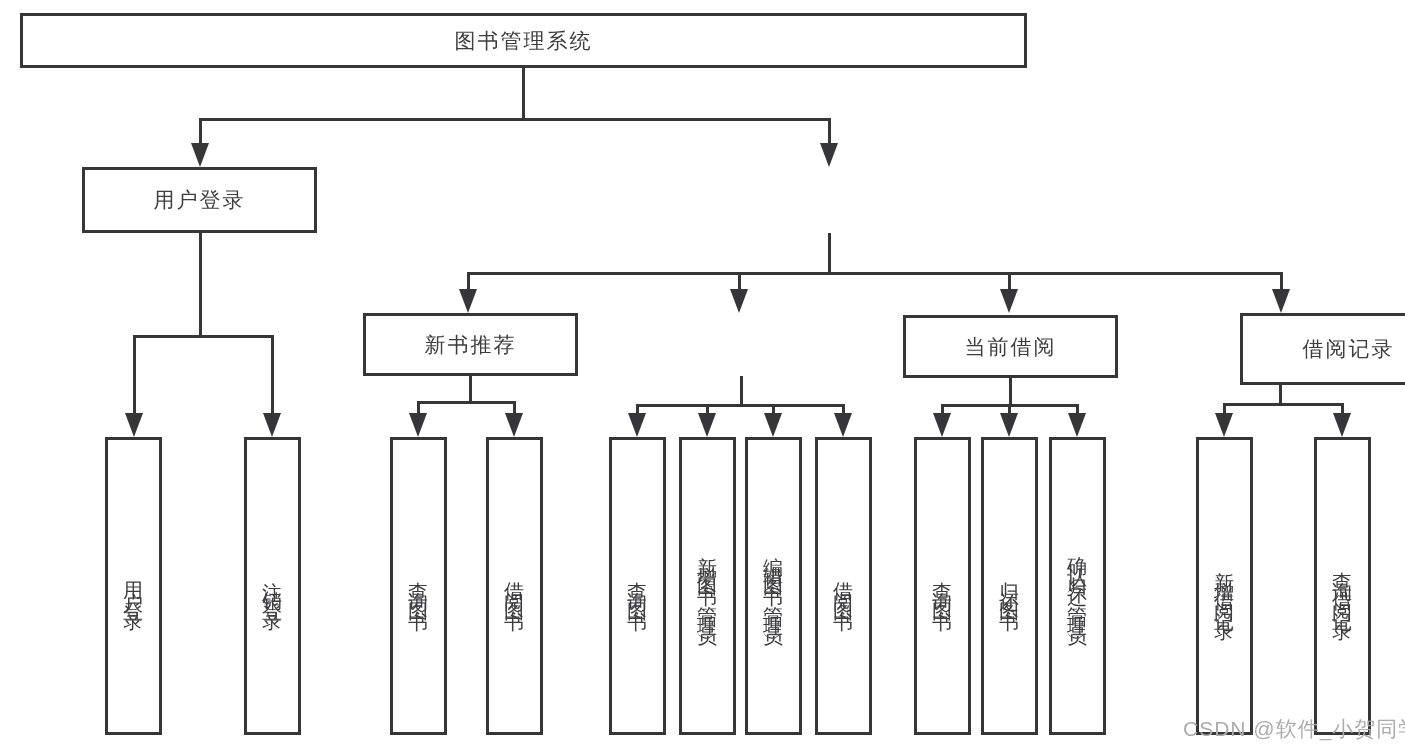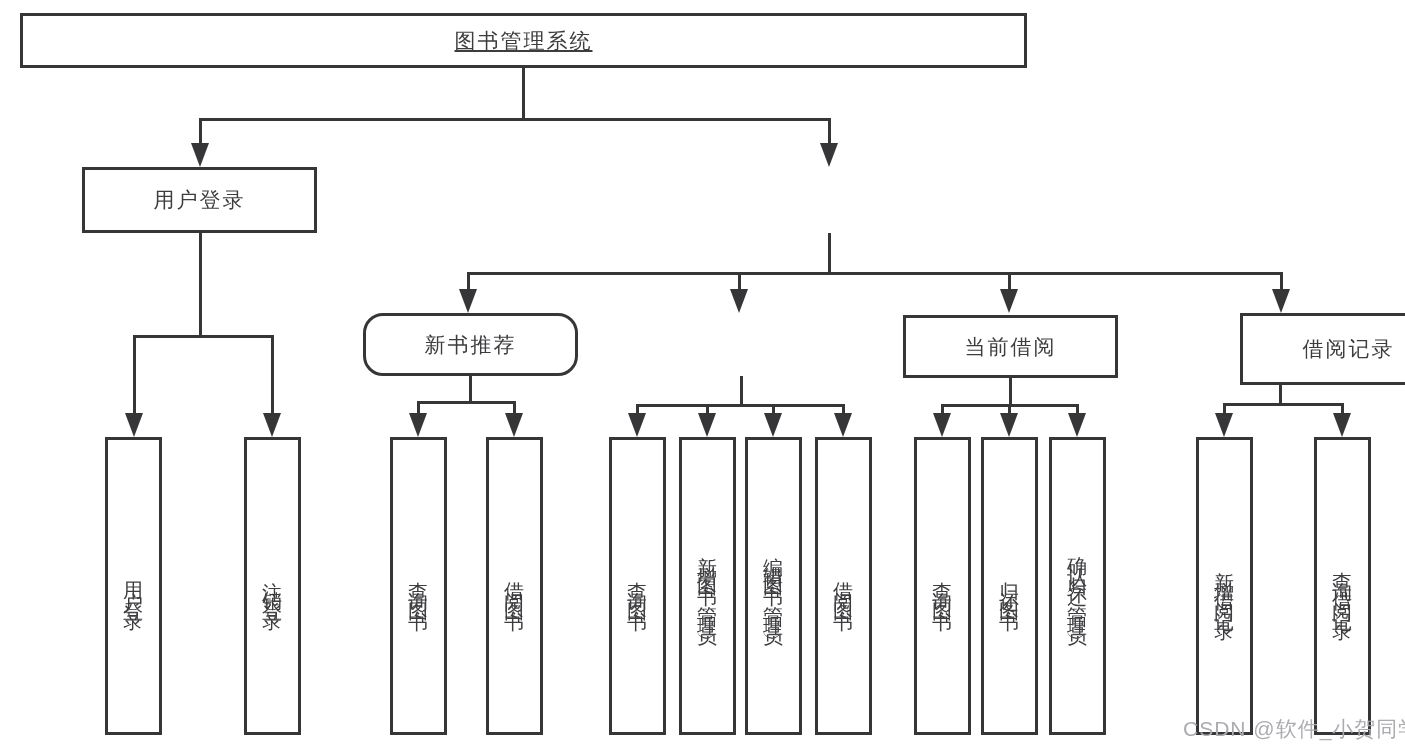--- a/index.html
+++ b/index.html
@@ -65,26 +65,26 @@
     color: #abacaf;
     z-index: 6;
     white-space: nowrap;
   }
 </style>
 </head>
 <body>
 
 <div class="stage">
 
-  <div class="hbox" style="left:20px; top:13px; width:1007px; height:55px;text-decoration:underline;">图书管理系统</div>
+  <div class="hbox" style="left:20px; top:13px; width:1007px; height:55px;">图书管理系统</div>
 
   <div class="hbox" style="left:82px; top:167px; width:235px; height:66px;">用户登录</div>
 
 
-  <div class="hbox" style="left:363px; top:313px; width:215px; height:63px;border-radius:20px;">新书推荐</div>
+  <div class="hbox" style="left:363px; top:313px; width:215px; height:63px;">新书推荐</div>
 
 
   <div class="hbox" style="left:903px; top:315px; width:215px; height:63px;">当前借阅</div>
 
   <div class="hbox" style="left:1240px; top:313px; width:217px; height:72px;">借阅记录</div>
 
   <div class="vbox" style="left:105px;">用户登录</div>
   <div class="vbox" style="left:244px;">注销登录</div>
 
   <div class="vbox" style="left:390px;">查询图书</div>

